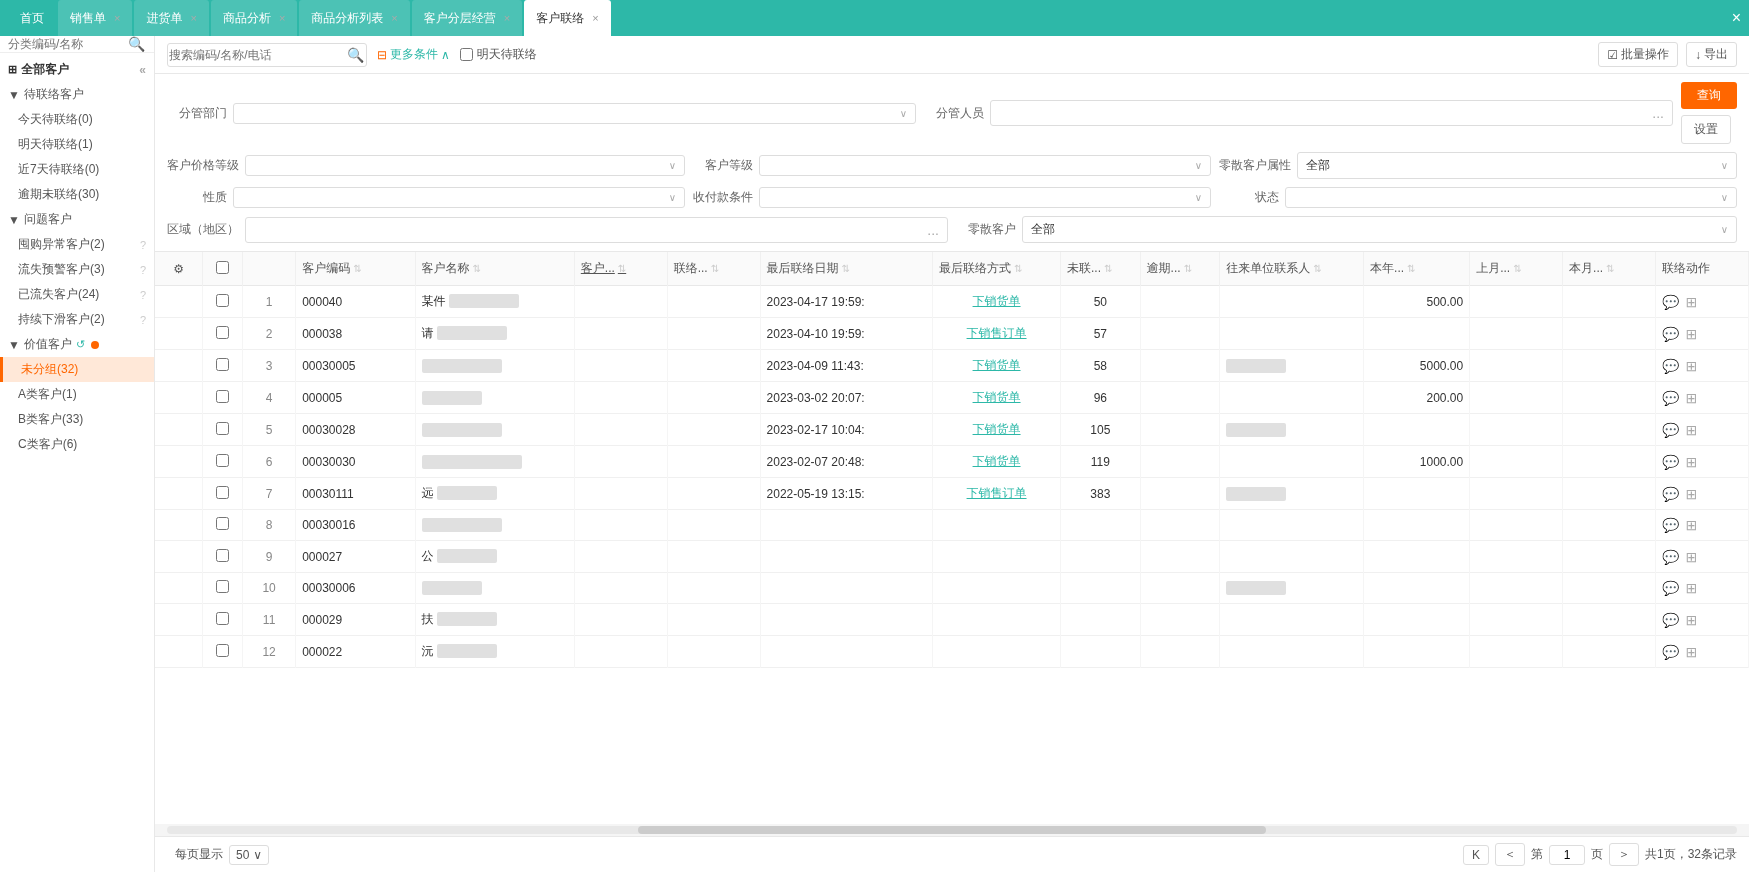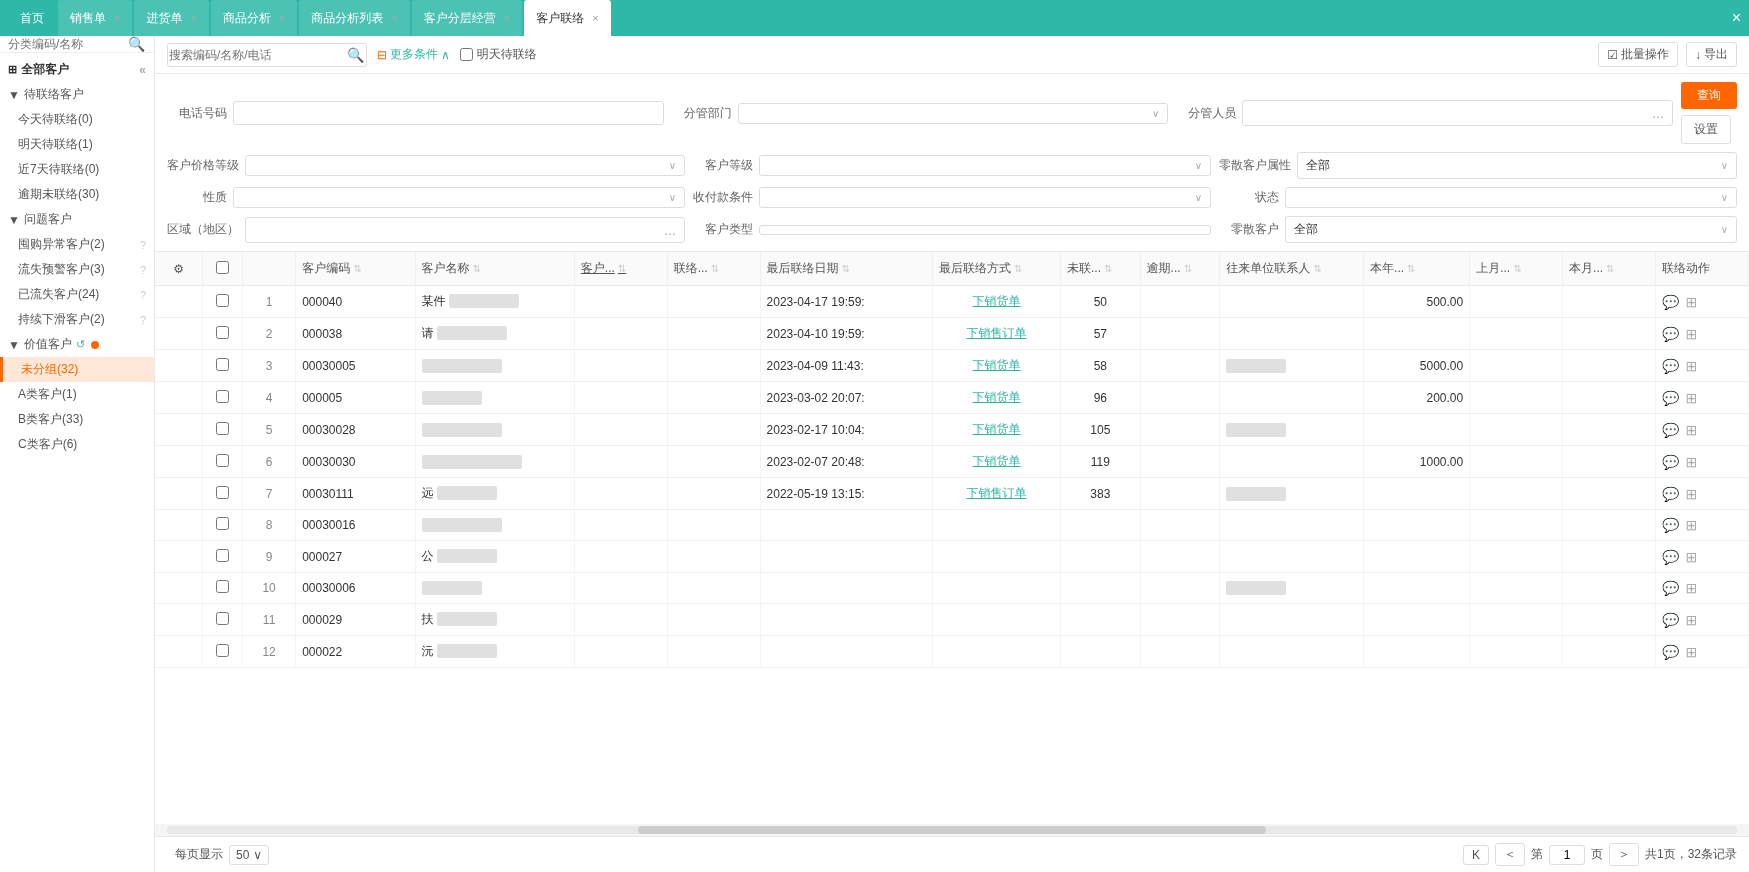--- a/index.html
+++ b/index.html
@@ -507,24 +507,20 @@
           <span>↓</span>
           <span>导出</span>
         </div>
       </div>
     </div>
 
     <div class="advanced-filter">
 
       <div class="filter-row">
         <div class="filter-field">
-          <label>电话号码</label>
-          <input class="filter-input" type="text" value="" style="">
-        </div>
-        <div class="filter-field">
           <label>分管部门</label>
           <div class="filter-select">
             <span></span>
             <span class="arrow-down">∨</span>
           </div>
         </div>
         <div class="filter-field">
           <label>分管人员</label>
           <div class="filter-select">
             <span></span>
@@ -584,26 +580,20 @@
           </div>
         </div>
       </div>
 
       <div class="filter-row">
         <div class="filter-field">
           <label>区域（地区）</label>
           <div class="filter-select">
             <span></span>
             <span class="filter-dots">...</span>
-          </div>
-        </div>
-        <div class="filter-field">
-          <label>客户类型</label>
-          <div class="filter-select">
-            <span></span>
           </div>
         </div>
         <div class="filter-field">
           <label>零散客户</label>
           <div class="filter-select">
             <span>全部</span>
             <span class="arrow-down">∨</span>
           </div>
         </div>
       </div>

